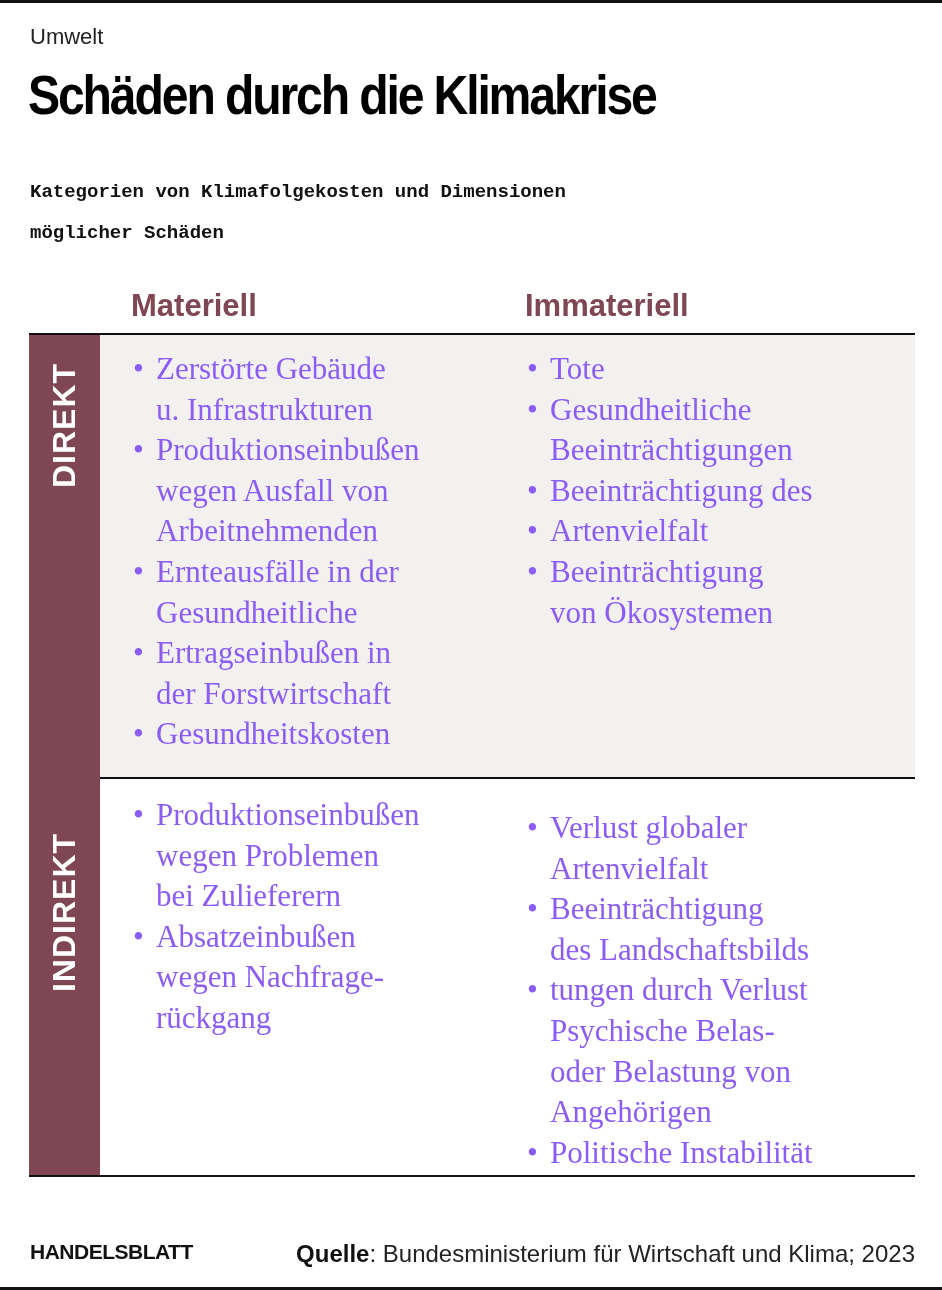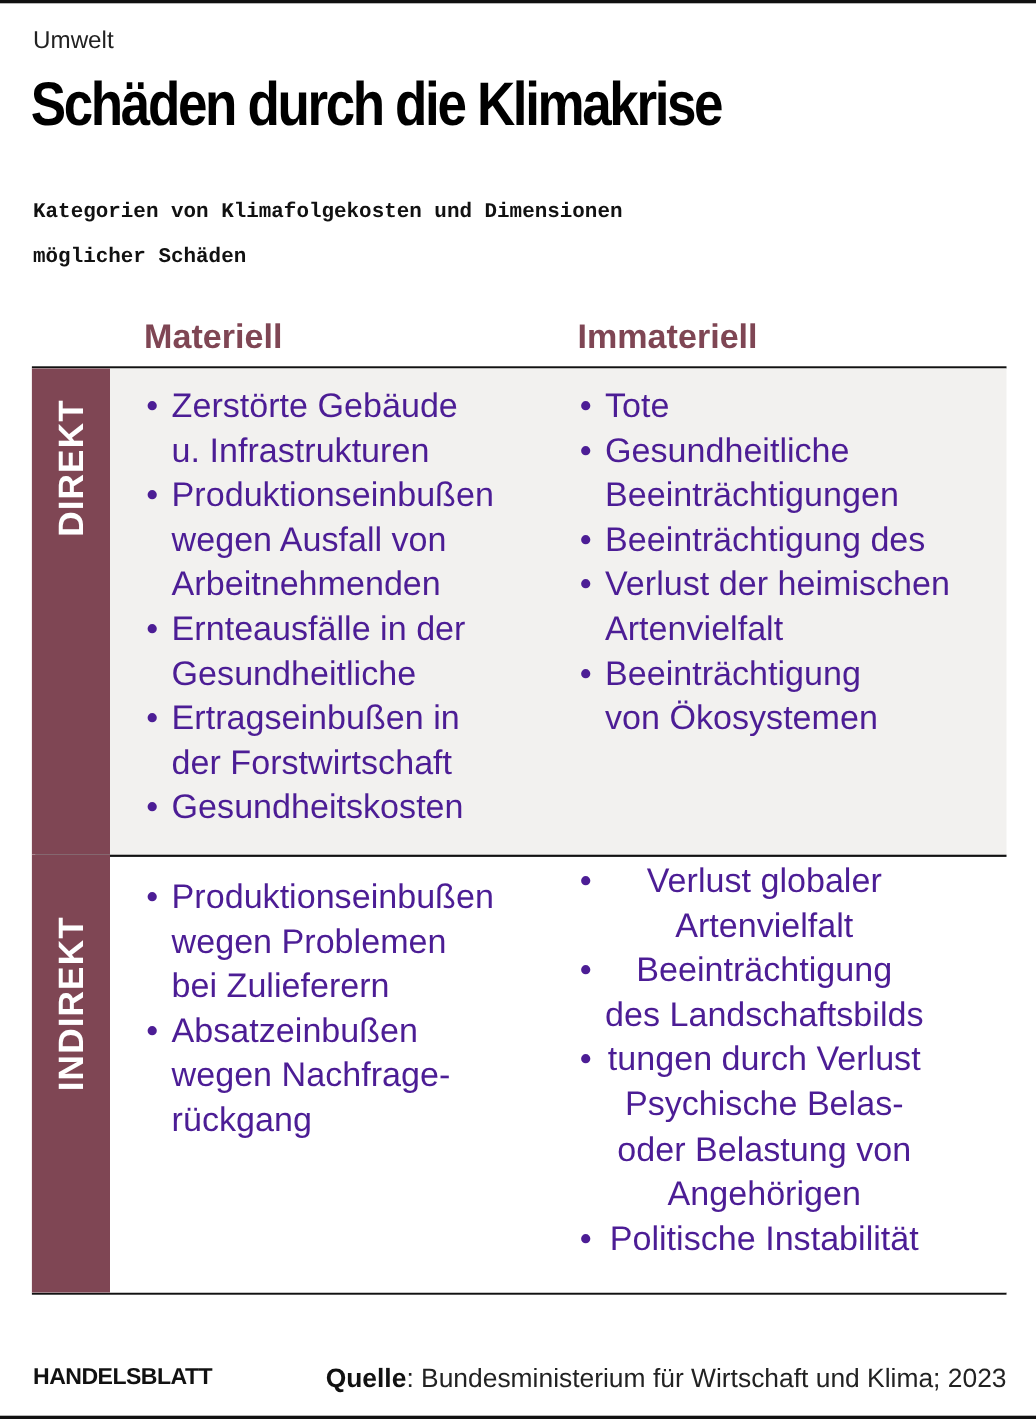--- a/index.html
+++ b/index.html
@@ -12,21 +12,21 @@
   .colhead{position:absolute;top:288px;font-size:31px;font-weight:bold;}
   .table{position:absolute;left:29px;top:333px;width:886px;}
   .rule{height:2px;background:#111;}
   .row{position:relative;display:flex;}
   .row.direct{background:#f2f1ef;height:442px;}
   .row.indirect{background:#fff;height:398px;}
   .side{width:71px;flex:none;position:relative;}
   .side-label{position:absolute;left:50%;top:0;color:#fff;font-size:32px;font-weight:bold;letter-spacing:1px;white-space:nowrap;transform-origin:center center;}
   .cell{position:absolute;top:14px;}
   ul{list-style:none;margin:0;padding:0;}
-  li{position:relative;padding-left:25px;font-size:31px;line-height:40.6px;color:#4c1d95;}
+  li{position:relative;padding-left:25px;font-size:31px;line-height:40.6px;color:#8b5cf6;font-family:Liberation Serif, serif;}
   li::before{content:"•";position:absolute;left:2px;top:0;}
   li span{display:block;white-space:nowrap;}
   .div-rule{position:absolute;left:3px;width:883px;height:2px;background:#111;}
   .footer-brand{position:absolute;left:30px;top:1240px;font-size:21px;font-weight:bold;letter-spacing:-0.5px;color:#111;}
   .footer-source{position:absolute;right:27px;top:1240px;font-size:24px;color:#222;}
   .footer-source b{color:#111;}
 </style>
 </head>
 <body>
 
@@ -76,21 +76,20 @@
           <span>Tote</span>
         </li>
         <li>
           <span>Gesundheitliche</span>
           <span>Beeinträchtigungen</span>
         </li>
         <li>
           <span>Beeinträchtigung des</span>
         </li>
         <li>
-          <span>Verlust der heimischen</span>
           <span>Artenvielfalt</span>
         </li>
         <li>
           <span>Beeinträchtigung</span>
           <span>von Ökosystemen</span>
         </li>
       </ul>
   </div>
 
   <div class="row indirect">
@@ -103,21 +102,21 @@
           <span>Produktionseinbußen</span>
           <span>wegen Problemen</span>
           <span>bei Zulieferern</span>
         </li>
         <li>
           <span>Absatzeinbußen</span>
           <span>wegen Nachfrage-</span>
           <span>rückgang</span>
         </li>
       </ul>
-    <ul class="cell" style="left:496px;top:4px;text-align:center;">
+    <ul class="cell" style="left:496px;top:31px;">
         <li>
           <span>Verlust globaler</span>
           <span>Artenvielfalt</span>
         </li>
         <li>
           <span>Beeinträchtigung</span>
           <span>des Landschaftsbilds</span>
         </li>
         <li>
           <span>tungen durch Verlust</span>

